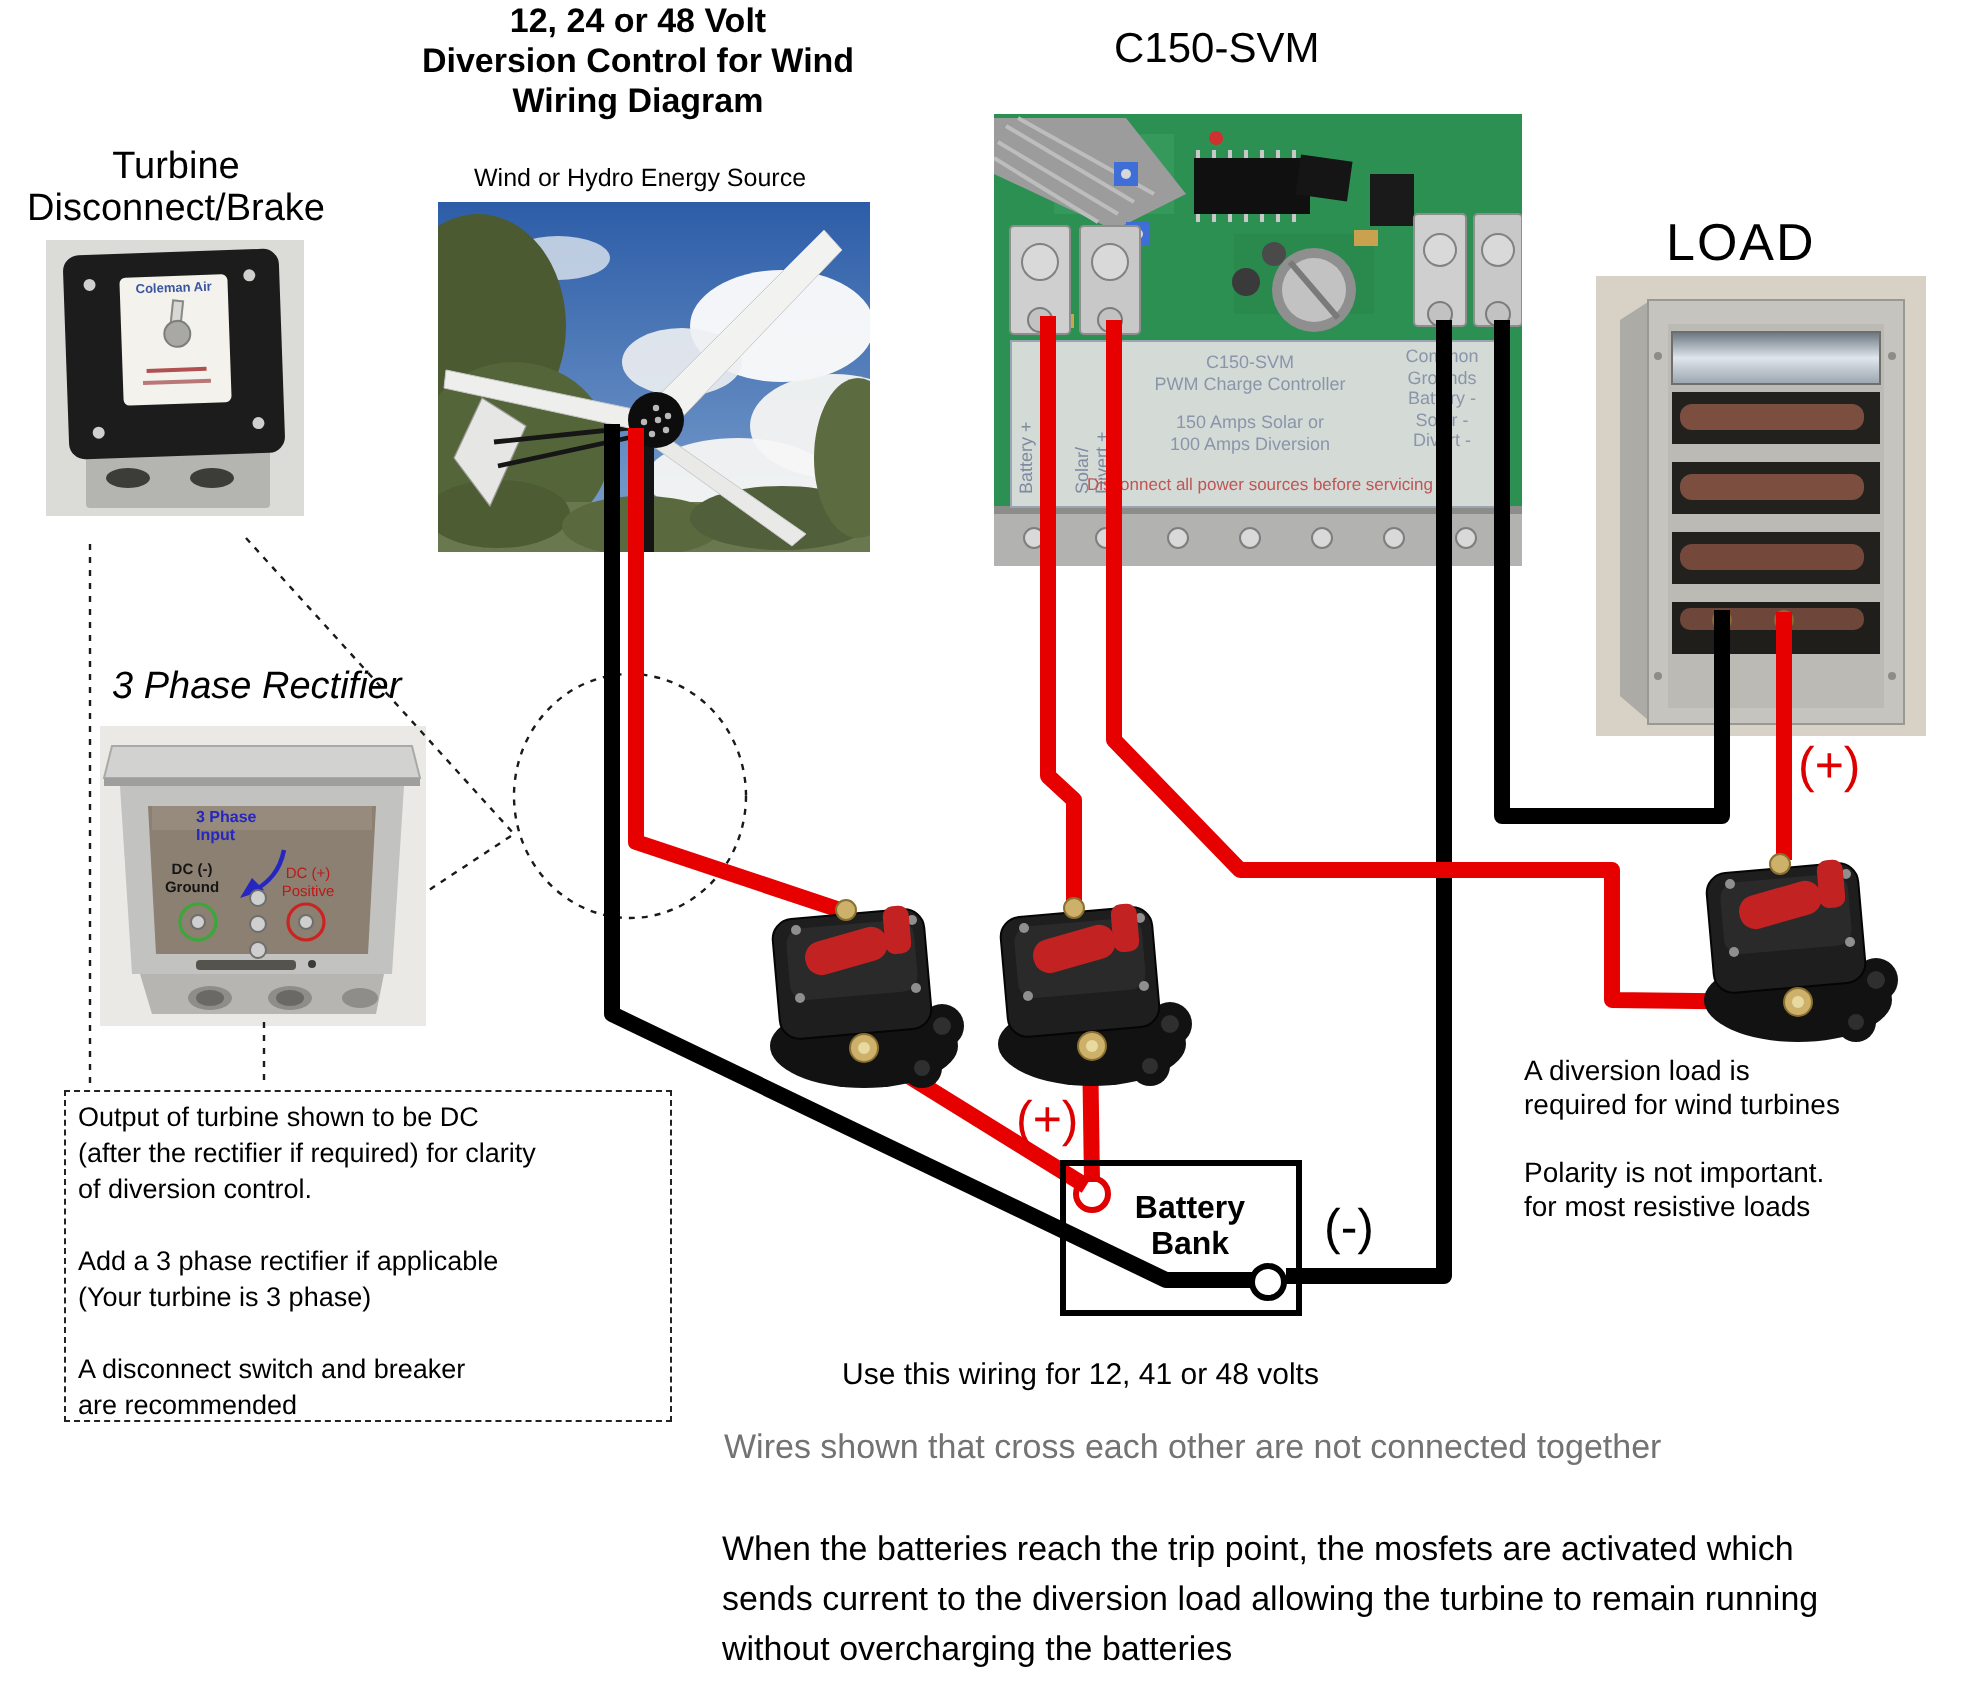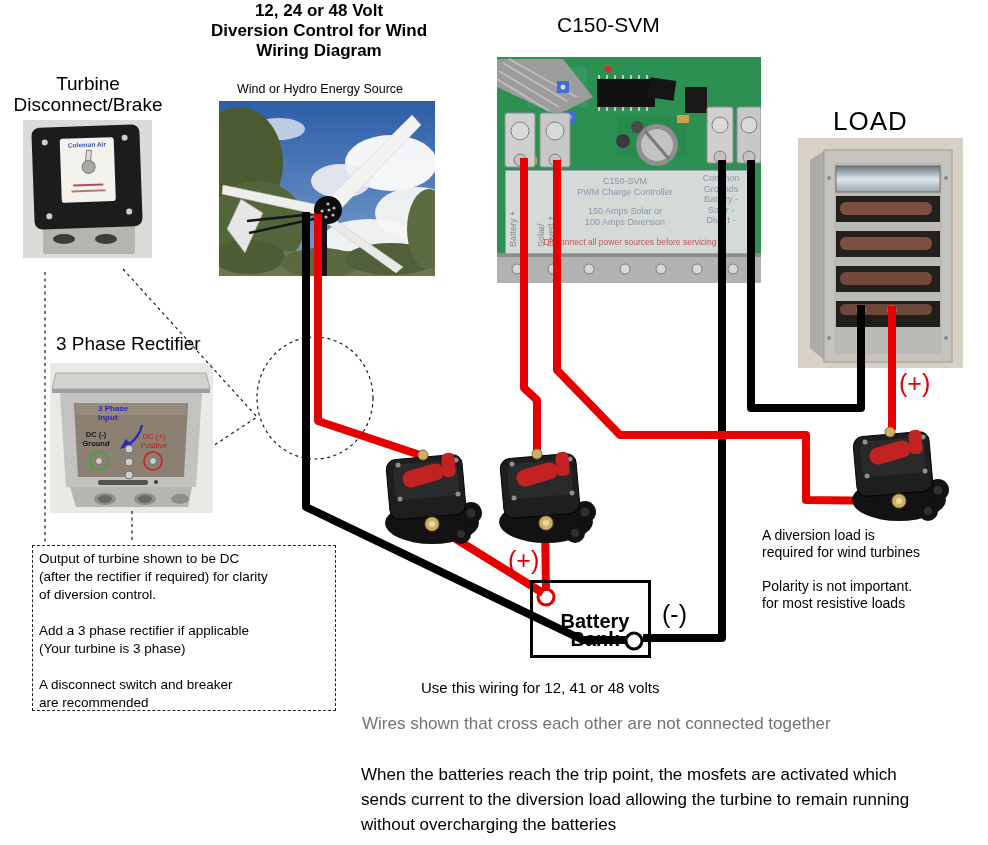--- a/index.html
+++ b/index.html
@@ -6,22 +6,22 @@
   #canvas{position:relative;width:988px;height:845px;background:#ffffff;overflow:hidden;
           font-family:"Liberation Sans",sans-serif;color:#000;}
   .abs{position:absolute;}
   .pre{white-space:pre-line;}
   
   .main-title{left:158px;top:1px;width:322px;text-align:center;font-weight:bold;font-size:17px;line-height:20px;}
   .h-c150{left:557px;top:13px;font-size:21px;}
   .h-load{left:833px;top:106px;font-size:26px;letter-spacing:1px;}
   .h-disc{left:6px;top:73px;width:164px;text-align:center;font-size:19px;line-height:21px;}
   .h-wind{left:237px;top:82px;font-size:12.5px;}
-  .h-rect{left:56px;top:333px;font-size:19px;}
-  .battery-label{left:552px;top:596px;width:86px;text-align:center;font-weight:bold;font-size:20px;line-height:18px;margin-top:16px;}
+  .h-rect{left:56px;top:333px;font-size:19px;font-style:italic;}
+  .battery-label{left:552px;top:596px;width:86px;text-align:center;font-weight:bold;font-size:16px;line-height:18px;}
   .plus-batt{left:508px;top:546px;font-size:25px;color:#dd0000;}
   .minus-batt{left:662px;top:600px;font-size:25px;}
   .plus-div{left:899px;top:369px;font-size:25px;color:#dd0000;}
   .div-note{left:762px;top:527px;font-size:14px;line-height:17px;}
   .advice-box{left:32px;top:545px;width:296px;height:160px;border:1px dashed #222;padding:4px 0 0 6px;
               font-size:13.5px;line-height:18px;}
   .use-note{left:421px;top:679px;font-size:15px;}
   .cross-warning{left:362px;top:714px;font-size:17px;color:#737373;}
   .op-note{left:361px;top:762px;width:640px;font-size:17px;line-height:25px;}
   

